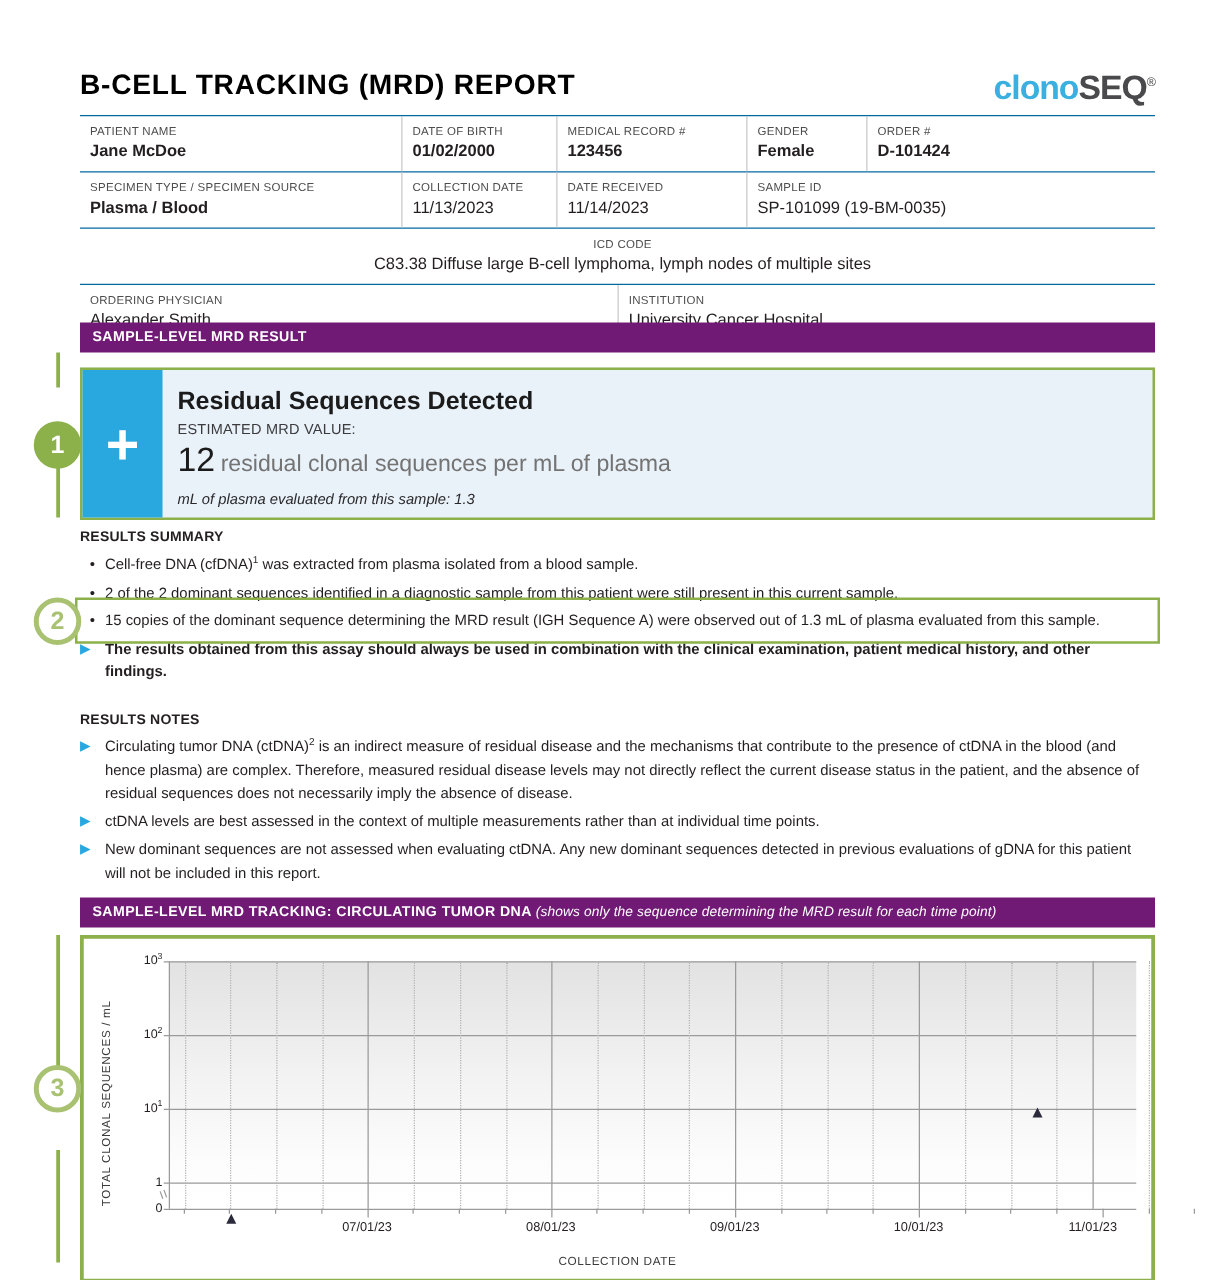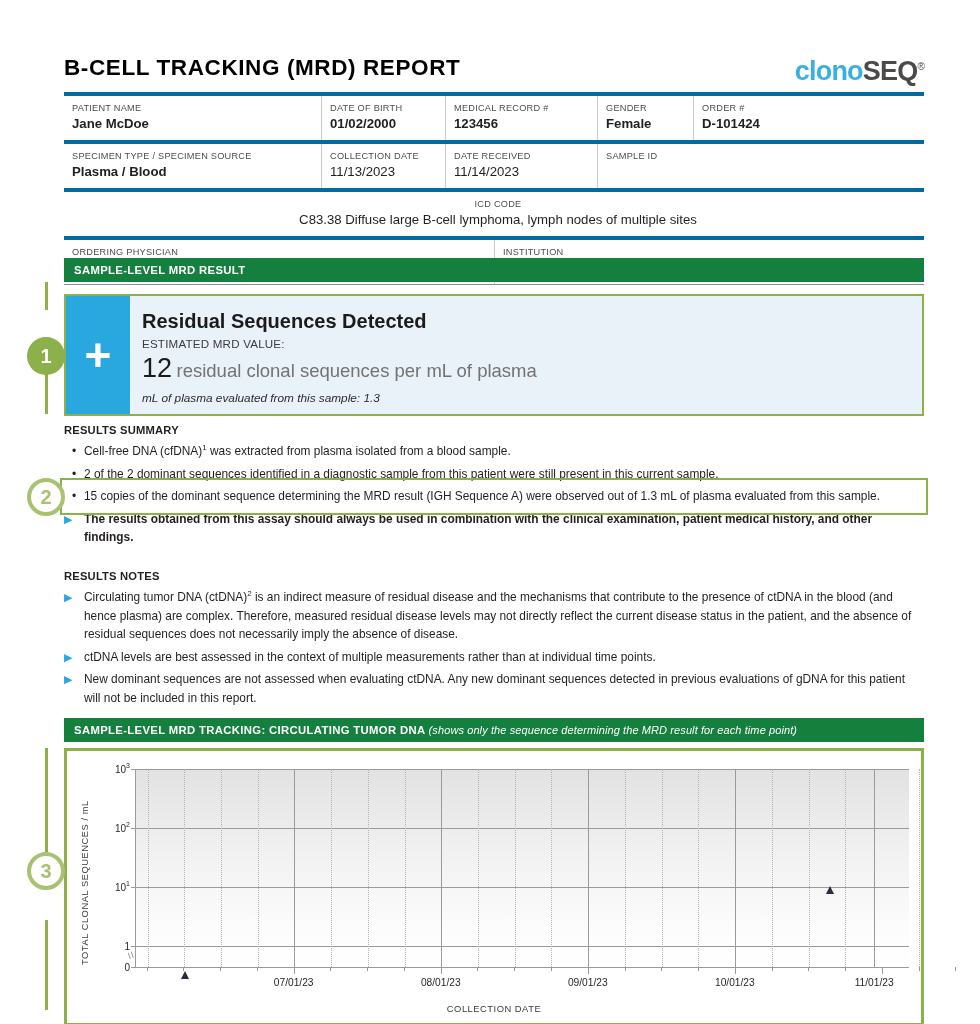--- a/index.html
+++ b/index.html
@@ -21,32 +21,32 @@
   .logo {
     position: absolute; right: 0; top: 2px;
     font-size: 27px; font-weight: bold; letter-spacing: -0.8px; line-height: 34px;
   }
   .logo .c1 { color: #3bb0e0; }
   .logo .c2 { color: #4a4a4c; }
   .logo .reg { font-size: 10px; vertical-align: super; color: #4a4a4c; font-weight: normal; }
 
   
   .info { position: absolute; left: 64px; top: 92px; width: 860px; }
-  .info-row { display: flex; border-top: 4px solid #0369a1; }
+  .info-row { display: flex; border-top: 1px solid #0369a1; }
   .info-row.last { border-bottom: 1px solid #8d8d8d; }
   .cell { padding: 6px 0 7px 8px; border-left: 1px solid #c9c9c9; min-height: 41px; }
   .cell:first-child { border-left: none; }
   .cell.shade { background: #eeeeee; }
   .lbl { font-size: 9.2px; letter-spacing: 0.25px; color: #4d4d4f; text-transform: uppercase; line-height: 12px; }
   .val { font-size: 13.2px; line-height: 18px; color: #231f20; margin-top: 1px; }
   .val.b { font-weight: bold; }
 
   
   .banner {
-    background: #15803d; color: #ffffff;
+    background: #701a75; color: #ffffff;
     font-size: 11.3px; font-weight: bold; letter-spacing: 0.35px;
     padding: 5px 14px 5px 10px; line-height: 14px;
   }
   .banner .sub { font-weight: normal; font-style: italic; font-size: 11px; letter-spacing: 0.1px; }
 
   
   .mrdwrap { position: absolute; left: 64px; top: 258px; width: 860px; }
   .mrdbox {
     position: relative; margin-top: 12px; height: 122px;
     background: #e9f1f9; border: 2px solid #8CB04A; display: flex;
@@ -162,20 +162,21 @@
         <div class="cell" style="width: 124px;">
           <div class="lbl">COLLECTION DATE</div>
           <div class="val">11/13/2023</div>
         </div>
         <div class="cell" style="width: 152px;">
           <div class="lbl">DATE RECEIVED</div>
           <div class="val">11/14/2023</div>
         </div>
         <div class="cell" style="width: 327px;">
           <div class="lbl">SAMPLE ID</div>
+          <div class="val">SP-101099 (19-BM-0035)</div>
         </div>
       </div>
       <div class="info-row">
         <div class="cell" style="width: 860px; text-align: center;">
           <div class="lbl">ICD CODE</div>
           <div class="val">C83.38 Diffuse large B-cell lymphoma, lymph nodes of multiple sites</div>
         </div>
       </div>
       <div class="info-row last">
         <div class="cell" style="width: 430px;">

